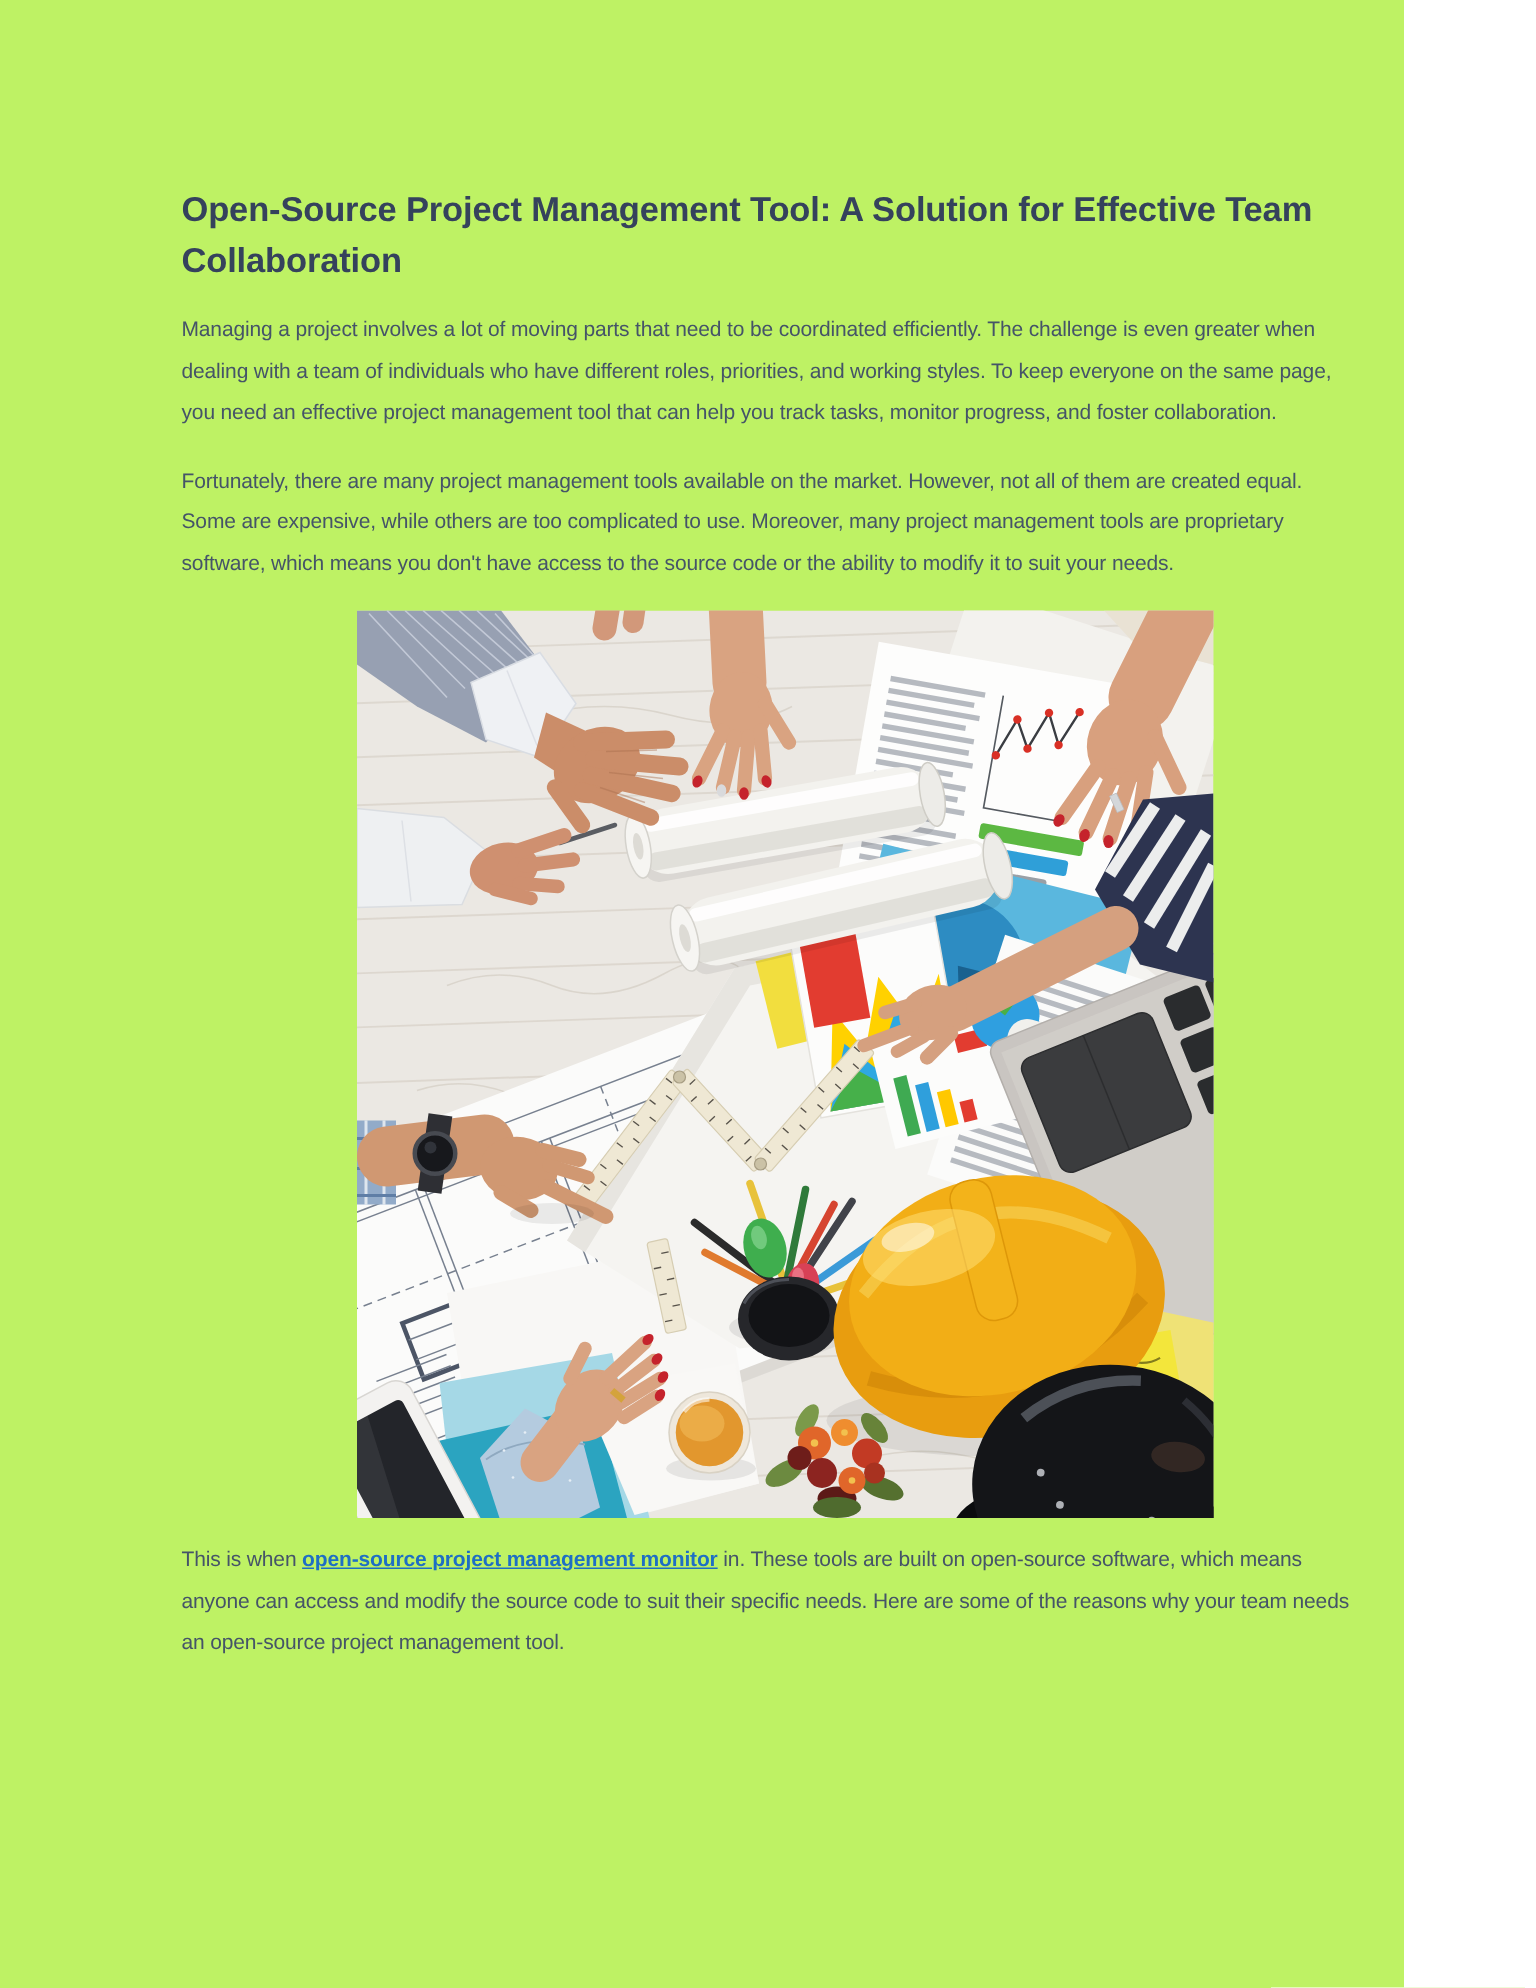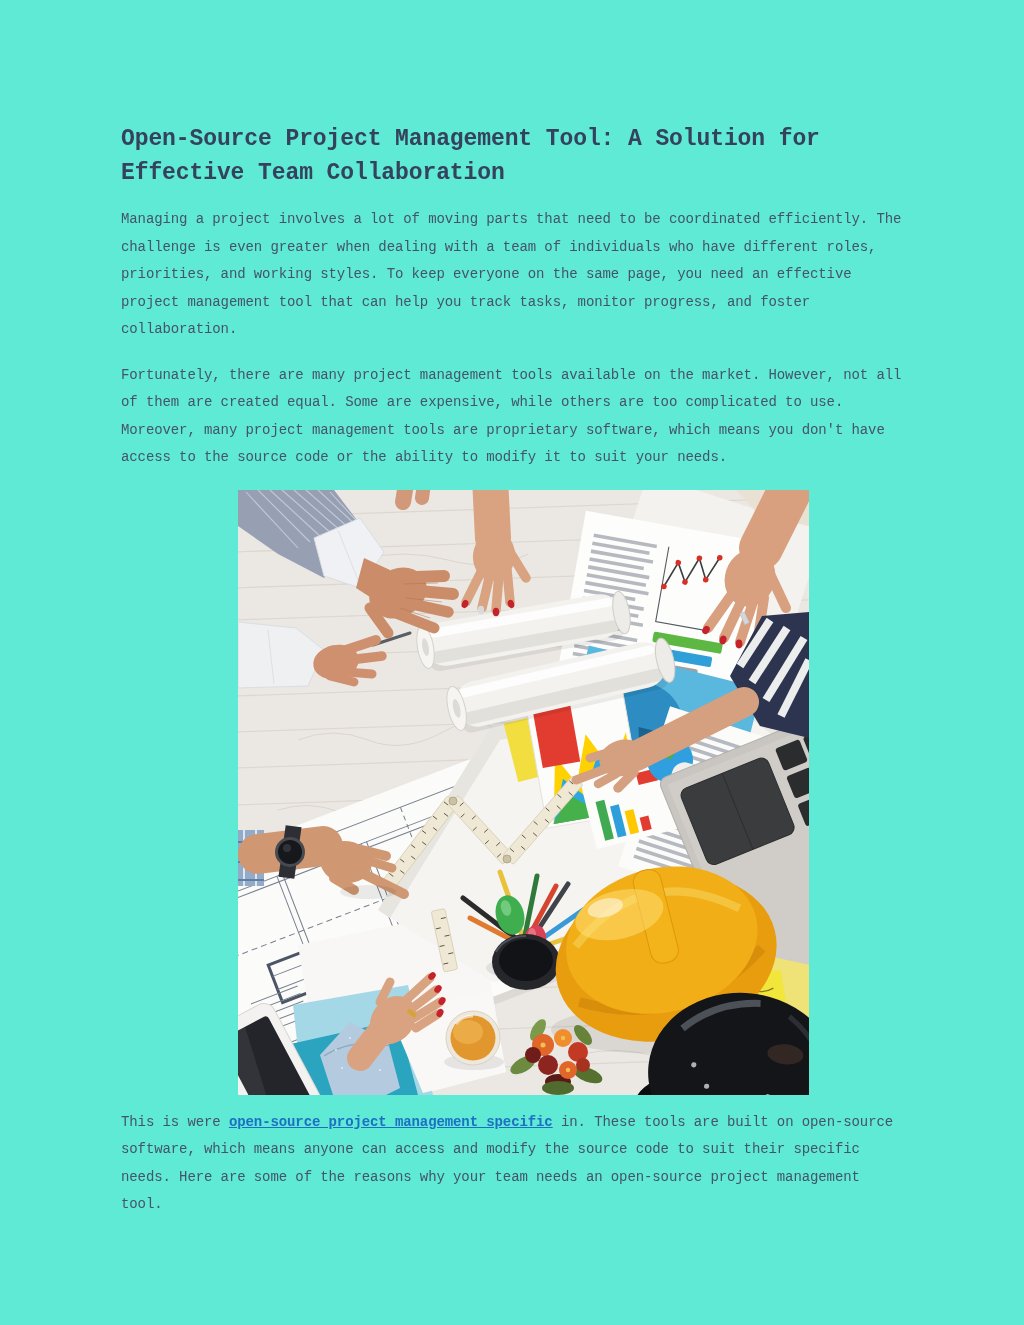--- a/index.html
+++ b/index.html
@@ -1,17 +1,17 @@
 <!DOCTYPE html>
 <html><head>
 <meta charset="utf-8">
 <style>
   html,body{margin:0;padding:0;background:#ffffff;}
   body{width:1024px;height:1325px;font-family:"Liberation Sans",sans-serif;}
-  .page{position:relative;width:1024px;height:1325px;background:#5eead4;overflow:hidden;font-family:Liberation Mono, monospace;}
+  .page{position:relative;width:936px;height:1325px;background:#bef264;overflow:hidden;}
   .content{padding:122px 121px 0 121px;width:782px;}
   h1.title{margin:0 0 16px 0;font-size:23px;line-height:34px;font-weight:700;color:#35425c;letter-spacing:-0.1px;}
   p.body-text{margin:0 0 18px 0;font-size:14px;line-height:27.5px;color:#455468;letter-spacing:-0.1px;}
   figure.photo{margin:17px 0 14px 117px;width:571px;height:605px;padding:0;}
   figure.photo svg{display:block;width:571px;height:605px;}
   a.doc-link{color:#1e6fc4;font-weight:700;text-decoration:underline;cursor:pointer;}
   .bp{stroke:#77808f;stroke-width:1;fill:none;}
   .bp2{stroke:#4c5566;stroke-width:3;fill:none;}
   .tick{stroke:#57524a;stroke-width:0.9;}
   .txl{fill:#b6bac0;}
@@ -566,16 +566,16 @@
             <line x1="126" y1="384" x2="166" y2="404" stroke-width="10"></line>
             <line x1="124" y1="360" x2="148" y2="366" stroke-width="10"></line>
             <line x1="128" y1="370" x2="154" y2="378" stroke-width="9"></line>
             <line x1="96" y1="388" x2="116" y2="400" stroke-width="10"></line>
           </g>
           <ellipse cx="130" cy="402" rx="28" ry="7" fill="#000000" opacity="0.07"></ellipse>
         </g>
       </svg>
     </figure>
 
-    <p class="body-text"><span>This is were </span><a class="doc-link" href="#">open-source project management specific</a><span> in. These tools are built on open-source software, which means anyone can access and modify the source code to suit their specific needs. Here are some of the reasons why your team needs an open-source project management tool.</span></p>
+    <p class="body-text"><span>This is when </span><a class="doc-link" href="#">open-source project management monitor</a><span> in. These tools are built on open-source software, which means anyone can access and modify the source code to suit their specific needs. Here are some of the reasons why your team needs an open-source project management tool.</span></p>
 
   </div>
 </div>
 
 </body></html>

